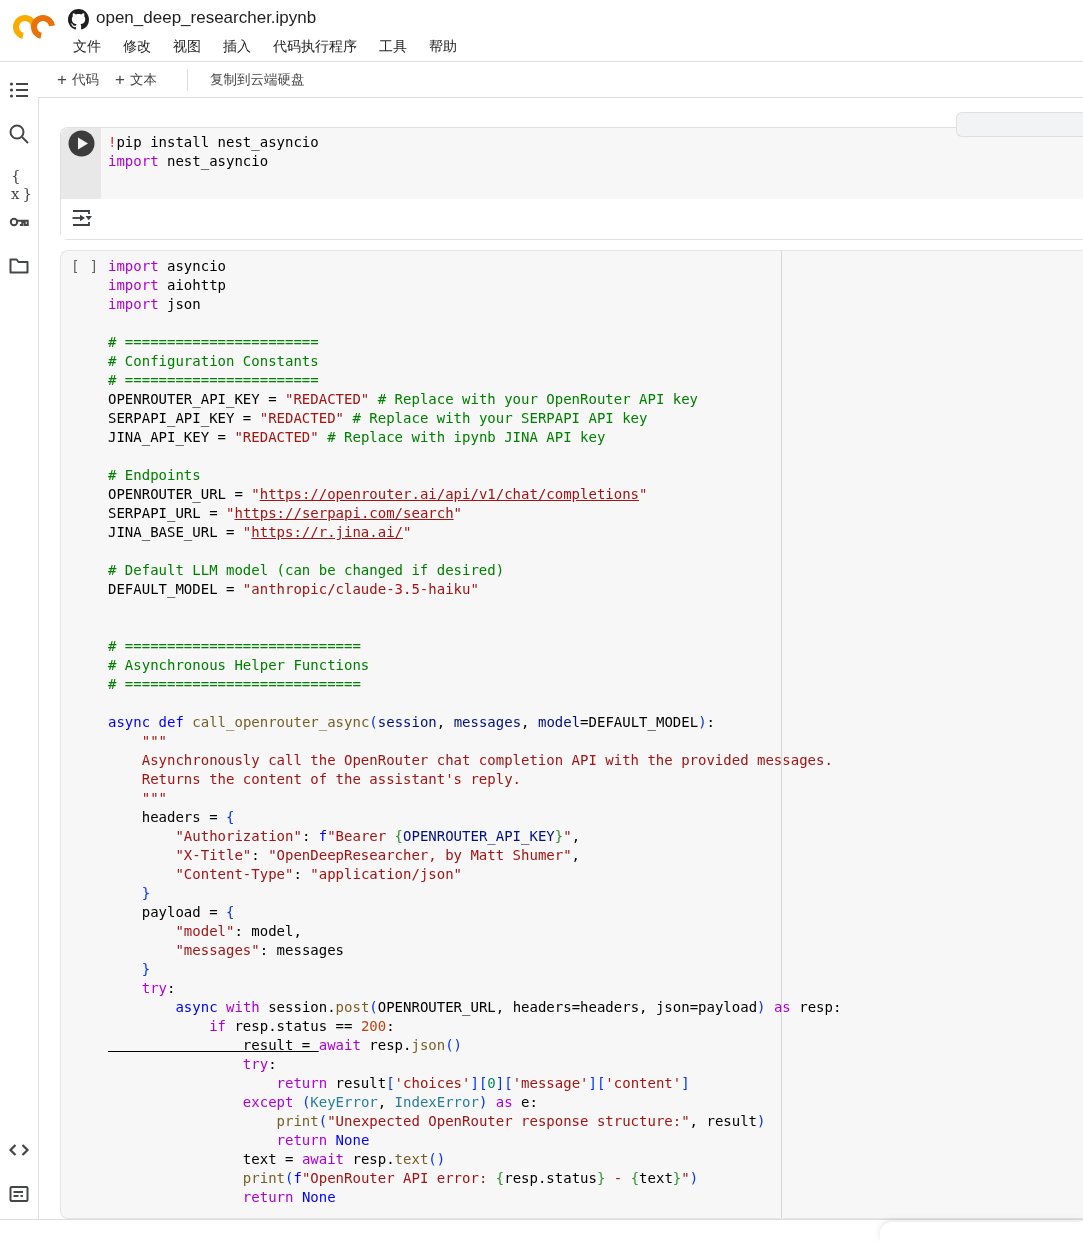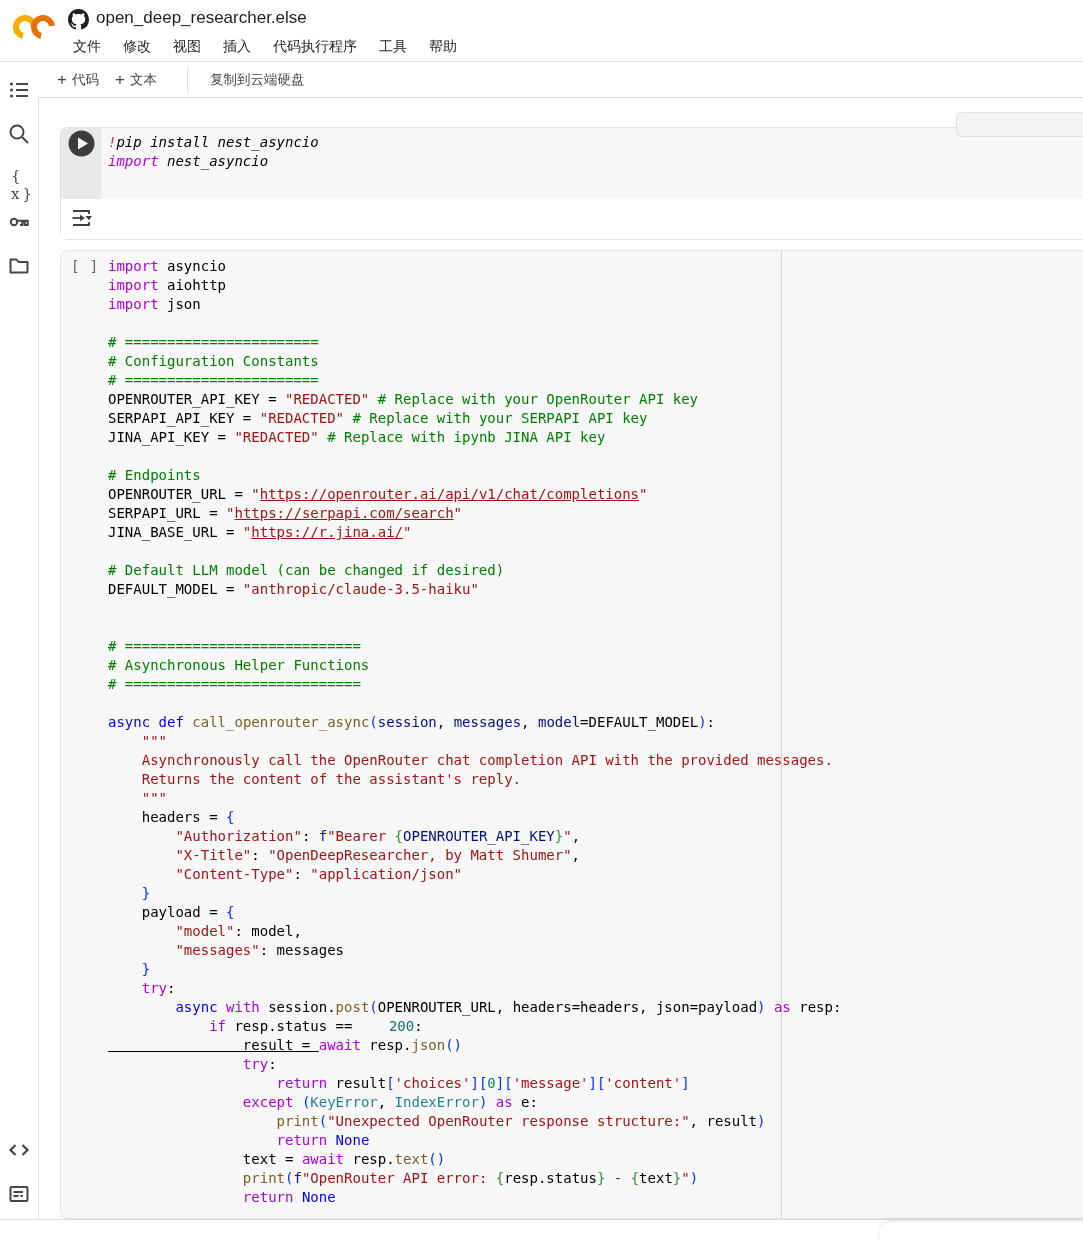--- a/index.html
+++ b/index.html
@@ -37,21 +37,21 @@
   .code-line{white-space:pre;font-family:"DejaVu Sans Mono",monospace;
              font-size:14px;line-height:19px;min-height:19px;}
 
   .cell-toolbar-stub{position:absolute;left:956px;top:112px;width:127px;height:23px;
                      background:#f1f3f4;border:1px solid #e0e0e0;border-right:none;
                      border-radius:6px 0 0 6px;z-index:6;}
 
   .cell1{position:absolute;left:60px;top:127px;width:1023px;height:113px;box-sizing:border-box;
          background:#fff;border:1px solid #e0e0e0;border-right:none;border-radius:8px 0 0 8px;}
   .cell1-editor{position:absolute;left:0;top:0;right:0;height:71px;background:#f7f7f7;
-                border-radius:8px 0 0 0;overflow:hidden;font-style:italic;}
+                border-radius:8px 0 0 0;overflow:hidden;}
   .cell1-gutter{position:absolute;left:0;top:0;width:40px;height:71px;background:#e8e8e8;
                 border-radius:8px 0 0 0;}
   .play-btn{position:absolute;left:7px;top:2px;width:27px;height:27px;cursor:pointer;}
   .cell1-code{position:absolute;left:47px;top:5px;right:0;}
   .cell1-output{position:absolute;left:0;top:71px;right:0;height:40px;background:#fff;}
   .out-icon{position:absolute;left:9px;top:7px;width:24px;height:24px;}
   .out-text{position:absolute;left:47px;top:9px;font-size:14px;color:#1f1f1f;white-space:pre;}
 
   .cell2{position:absolute;left:60px;top:250px;width:1023px;height:969px;box-sizing:border-box;
          background:#f7f7f7;border:1px solid #e5e5e5;border-right:none;
@@ -71,21 +71,21 @@
 <body>
 
 <div class="header">
   <svg class="logo" viewBox="0 0 44 32">
     <circle cx="13" cy="16" r="9" fill="none" stroke="#F9AB00" stroke-width="6" stroke-dasharray="40 17" stroke-dashoffset="48" transform="rotate(45 13 16)"></circle>
     <circle cx="31" cy="16" r="9" fill="none" stroke="#E8710A" stroke-width="6" stroke-dasharray="40 17" stroke-dashoffset="20" transform="rotate(-135 31 16)"></circle>
   </svg>
   <svg class="gh-icon" viewBox="0 0 16 16" fill="#1f1f1f">
     <path d="M8 0C3.58 0 0 3.58 0 8c0 3.54 2.29 6.53 5.47 7.59.4.07.55-.17.55-.38 0-.19-.01-.82-.01-1.49-2.01.37-2.53-.49-2.69-.94-.09-.23-.48-.94-.82-1.13-.28-.15-.68-.52-.01-.53.63-.01 1.08.58 1.23.82.72 1.21 1.87.87 2.33.66.07-.52.28-.87.51-1.07-1.78-.2-3.64-.89-3.64-3.95 0-.87.31-1.59.82-2.15-.08-.2-.36-1.02.08-2.12 0 0 .67-.21 2.2.82.64-.18 1.32-.27 2-.27s1.36.09 2 .27c1.53-1.04 2.2-.82 2.2-.82.44 1.1.16 1.92.08 2.12.51.56.82 1.27.82 2.15 0 3.07-1.87 3.75-3.65 3.95.29.25.54.73.54 1.48 0 1.07-.01 1.93-.01 2.2 0 .21.15.46.55.38A8.01 8.01 0 0 0 16 8c0-4.42-3.58-8-8-8z"></path>
   </svg>
-  <div class="filename">open_deep_researcher.else</div>
+  <div class="filename">open_deep_researcher.ipynb</div>
   <div class="menubar" id="menubar">
       <div class="menu-item">文件</div>
       <div class="menu-item">修改</div>
       <div class="menu-item">视图</div>
       <div class="menu-item">插入</div>
       <div class="menu-item">代码执行程序</div>
       <div class="menu-item">工具</div>
       <div class="menu-item">帮助</div>
     </div>
 </div>
@@ -214,21 +214,21 @@
       <div class="code-line"><span style="color: rgb(0, 0, 0);">        </span><span style="color: rgb(163, 21, 21);">"Authorization"</span><span style="color: rgb(0, 0, 0);">: </span><span style="color: rgb(0, 0, 255);">f</span><span style="color: rgb(163, 21, 21);">"Bearer </span><span style="color: rgb(49, 147, 49);">{</span><span style="color: rgb(0, 16, 128);">OPENROUTER_API_KEY</span><span style="color: rgb(49, 147, 49);">}</span><span style="color: rgb(163, 21, 21);">"</span><span style="color: rgb(0, 0, 0);">,</span></div>
       <div class="code-line"><span style="color: rgb(0, 0, 0);">        </span><span style="color: rgb(163, 21, 21);">"X-Title"</span><span style="color: rgb(0, 0, 0);">: </span><span style="color: rgb(163, 21, 21);">"OpenDeepResearcher, by Matt Shumer"</span><span style="color: rgb(0, 0, 0);">,</span></div>
       <div class="code-line"><span style="color: rgb(0, 0, 0);">        </span><span style="color: rgb(163, 21, 21);">"Content-Type"</span><span style="color: rgb(0, 0, 0);">: </span><span style="color: rgb(163, 21, 21);">"application/json"</span></div>
       <div class="code-line"><span style="color: rgb(0, 0, 0);">    </span><span style="color: rgb(4, 49, 250);">}</span></div>
       <div class="code-line"><span style="color: rgb(0, 0, 0);">    payload = </span><span style="color: rgb(4, 49, 250);">{</span></div>
       <div class="code-line"><span style="color: rgb(0, 0, 0);">        </span><span style="color: rgb(163, 21, 21);">"model"</span><span style="color: rgb(0, 0, 0);">: model,</span></div>
       <div class="code-line"><span style="color: rgb(0, 0, 0);">        </span><span style="color: rgb(163, 21, 21);">"messages"</span><span style="color: rgb(0, 0, 0);">: messages</span></div>
       <div class="code-line"><span style="color: rgb(0, 0, 0);">    </span><span style="color: rgb(4, 49, 250);">}</span></div>
       <div class="code-line"><span style="color: rgb(0, 0, 0);">    </span><span style="color: rgb(175, 0, 219);">try</span><span style="color: rgb(0, 0, 0);">:</span></div>
       <div class="code-line"><span style="color: rgb(0, 0, 0);">        </span><span style="color: rgb(0, 0, 255);">async</span><span style="color: rgb(0, 0, 0);"> </span><span style="color: rgb(175, 0, 219);">with</span><span style="color: rgb(0, 0, 0);"> session.</span><span style="color: rgb(121, 94, 38);">post</span><span style="color: rgb(4, 49, 250);">(</span><span style="color: rgb(0, 0, 0);">OPENROUTER_URL, headers=headers, json=payload</span><span style="color: rgb(4, 49, 250);">)</span><span style="color: rgb(0, 0, 0);"> </span><span style="color: rgb(175, 0, 219);">as</span><span style="color: rgb(0, 0, 0);"> resp:</span></div>
-      <div class="code-line"><span style="color: rgb(0, 0, 0);">            </span><span style="color: rgb(175, 0, 219);">if</span><span style="color: rgb(0, 0, 0);"> resp.status == </span><span style="color: #0f766e; margin-left: 28px;">200</span><span style="color: rgb(0, 0, 0);">:</span></div>
+      <div class="code-line"><span style="color: rgb(0, 0, 0);">            </span><span style="color: rgb(175, 0, 219);">if</span><span style="color: rgb(0, 0, 0);"> resp.status == </span><span style="color: #c2410c;">200</span><span style="color: rgb(0, 0, 0);">:</span></div>
       <div class="code-line"><span style="color: rgb(0, 0, 0); text-decoration: underline;">                result = </span><span style="color: rgb(175, 0, 219);">await</span><span style="color: rgb(0, 0, 0);"> resp.</span><span style="color: rgb(121, 94, 38);">json</span><span style="color: rgb(4, 49, 250);">()</span></div>
       <div class="code-line"><span style="color: rgb(0, 0, 0);">                </span><span style="color: rgb(175, 0, 219);">try</span><span style="color: rgb(0, 0, 0);">:</span></div>
       <div class="code-line"><span style="color: rgb(0, 0, 0);">                    </span><span style="color: rgb(175, 0, 219);">return</span><span style="color: rgb(0, 0, 0);"> result</span><span style="color: rgb(4, 49, 250);">[</span><span style="color: rgb(163, 21, 21);">'choices'</span><span style="color: rgb(4, 49, 250);">][</span><span style="color: rgb(9, 134, 88);">0</span><span style="color: rgb(4, 49, 250);">][</span><span style="color: rgb(163, 21, 21);">'message'</span><span style="color: rgb(4, 49, 250);">][</span><span style="color: rgb(163, 21, 21);">'content'</span><span style="color: rgb(4, 49, 250);">]</span></div>
       <div class="code-line"><span style="color: rgb(0, 0, 0);">                </span><span style="color: rgb(175, 0, 219);">except</span><span style="color: rgb(0, 0, 0);"> </span><span style="color: rgb(4, 49, 250);">(</span><span style="color: rgb(38, 127, 153);">KeyError</span><span style="color: rgb(0, 0, 0);">, </span><span style="color: rgb(38, 127, 153);">IndexError</span><span style="color: rgb(4, 49, 250);">)</span><span style="color: rgb(0, 0, 0);"> </span><span style="color: rgb(175, 0, 219);">as</span><span style="color: rgb(0, 0, 0);"> e:</span></div>
       <div class="code-line"><span style="color: rgb(0, 0, 0);">                    </span><span style="color: rgb(121, 94, 38);">print</span><span style="color: rgb(4, 49, 250);">(</span><span style="color: rgb(163, 21, 21);">"Unexpected OpenRouter response structure:"</span><span style="color: rgb(0, 0, 0);">, result</span><span style="color: rgb(4, 49, 250);">)</span></div>
       <div class="code-line"><span style="color: rgb(0, 0, 0);">                    </span><span style="color: rgb(175, 0, 219);">return</span><span style="color: rgb(0, 0, 0);"> </span><span style="color: rgb(0, 0, 255);">None</span></div>
       <div class="code-line"><span style="color: rgb(0, 0, 0);">                text = </span><span style="color: rgb(175, 0, 219);">await</span><span style="color: rgb(0, 0, 0);"> resp.</span><span style="color: rgb(121, 94, 38);">text</span><span style="color: rgb(4, 49, 250);">()</span></div>
       <div class="code-line"><span style="color: rgb(0, 0, 0);">                </span><span style="color: rgb(121, 94, 38);">print</span><span style="color: rgb(4, 49, 250);">(</span><span style="color: rgb(0, 0, 255);">f</span><span style="color: rgb(163, 21, 21);">"OpenRouter API error: </span><span style="color: rgb(49, 147, 49);">{</span><span style="color: rgb(0, 0, 0);">resp.status</span><span style="color: rgb(49, 147, 49);">}</span><span style="color: rgb(163, 21, 21);"> - </span><span style="color: rgb(49, 147, 49);">{</span><span style="color: rgb(0, 0, 0);">text</span><span style="color: rgb(49, 147, 49);">}</span><span style="color: rgb(163, 21, 21);">"</span><span style="color: rgb(4, 49, 250);">)</span></div>
       <div class="code-line"><span style="color: rgb(0, 0, 0);">                </span><span style="color: rgb(175, 0, 219);">return</span><span style="color: rgb(0, 0, 0);"> </span><span style="color: rgb(0, 0, 255);">None</span></div>
     </div>

